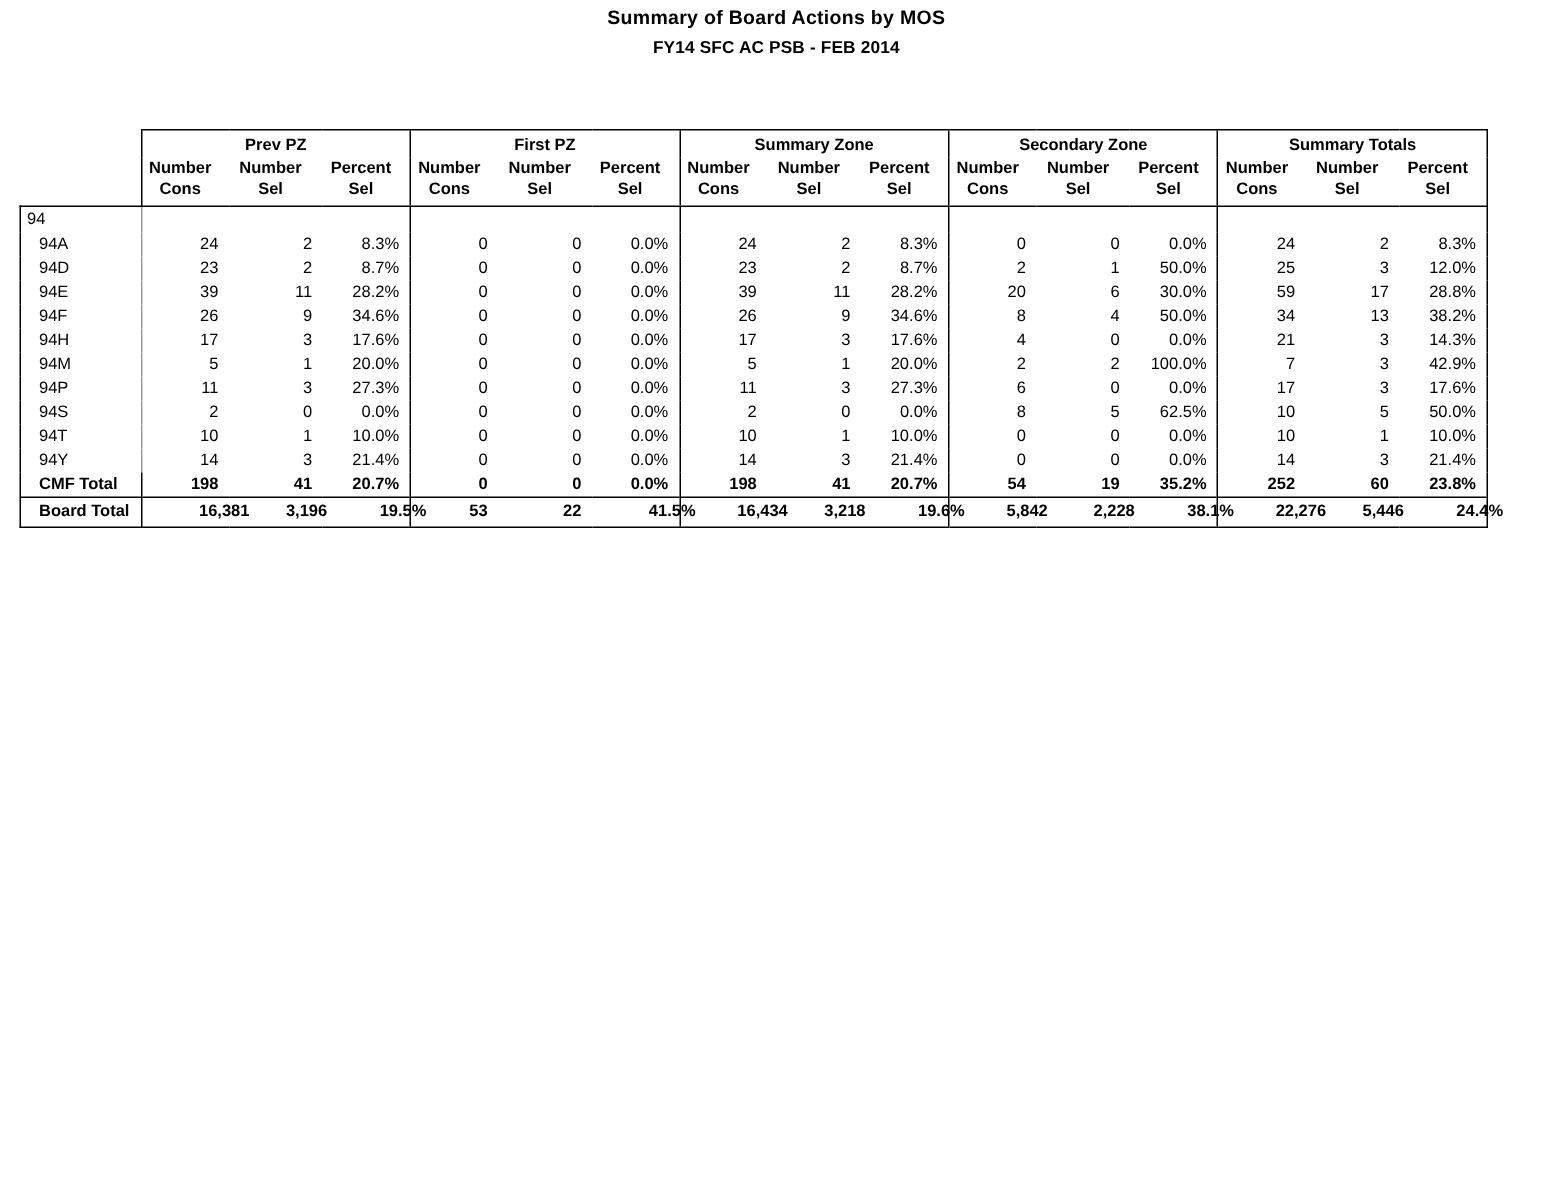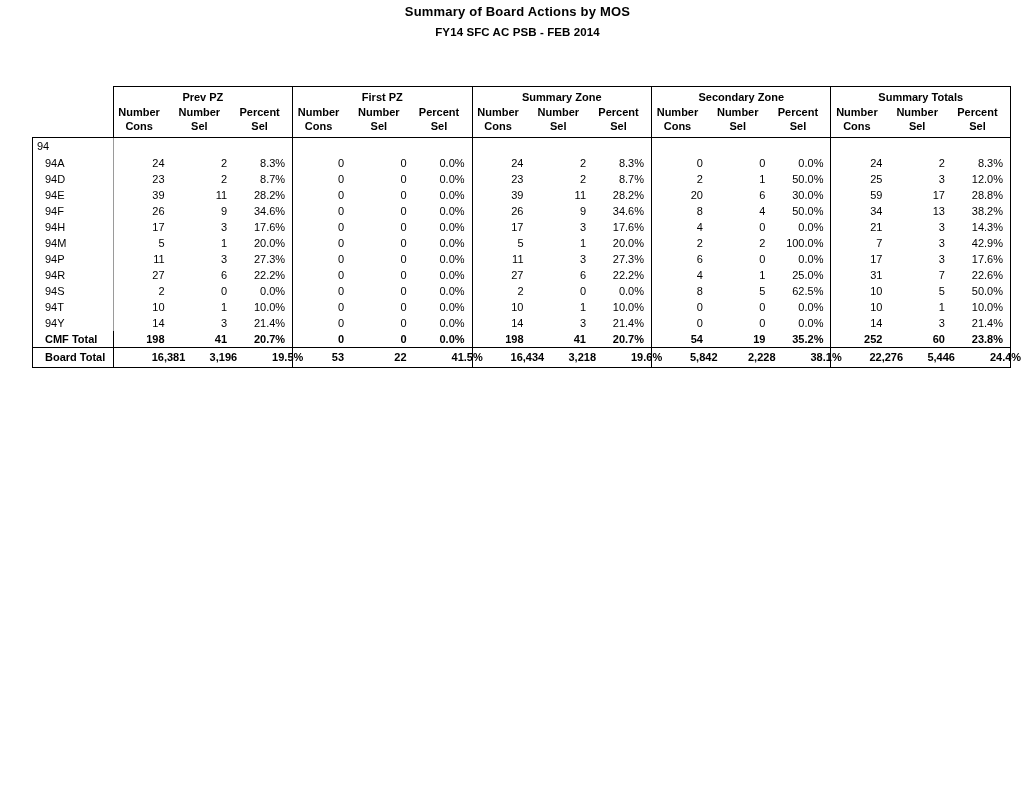--- a/index.html
+++ b/index.html
@@ -32,21 +32,21 @@
     font-size: 11.5px;
     font-weight: bold;
     letter-spacing: 0.1px;
     line-height: 15px;
     margin-top: 5px;
   }
 
   
   .table-wrap {
     position: absolute;
-    left: 32px;
+    left: 13px;
     top: 86px;
     width: 979px;
   }
 
   table.summary {
     border-collapse: collapse;
     table-layout: fixed;
     width: 979px;
     font-size: 11px;
   }
@@ -379,38 +379,20 @@
         <td class="v">3</td>
         <td class="v">27.3%</td>
         <td class="v sep-left">6</td>
         <td class="v">0</td>
         <td class="v">0.0%</td>
         <td class="v sep-left">17</td>
         <td class="v">3</td>
         <td class="v tbl-right">17.6%</td>
       </tr>
 
-      <tr>
-        <td class="label indent">94R</td>
-        <td class="v sep-left">27</td>
-        <td class="v">6</td>
-        <td class="v">22.2%</td>
-        <td class="v sep-left">0</td>
-        <td class="v">0</td>
-        <td class="v">0.0%</td>
-        <td class="v sep-left">27</td>
-        <td class="v">6</td>
-        <td class="v">22.2%</td>
-        <td class="v sep-left">4</td>
-        <td class="v">1</td>
-        <td class="v">25.0%</td>
-        <td class="v sep-left">31</td>
-        <td class="v">7</td>
-        <td class="v tbl-right">22.6%</td>
-      </tr>
 
       <tr>
         <td class="label indent">94S</td>
         <td class="v sep-left">2</td>
         <td class="v">0</td>
         <td class="v">0.0%</td>
         <td class="v sep-left">0</td>
         <td class="v">0</td>
         <td class="v">0.0%</td>
         <td class="v sep-left">2</td>

